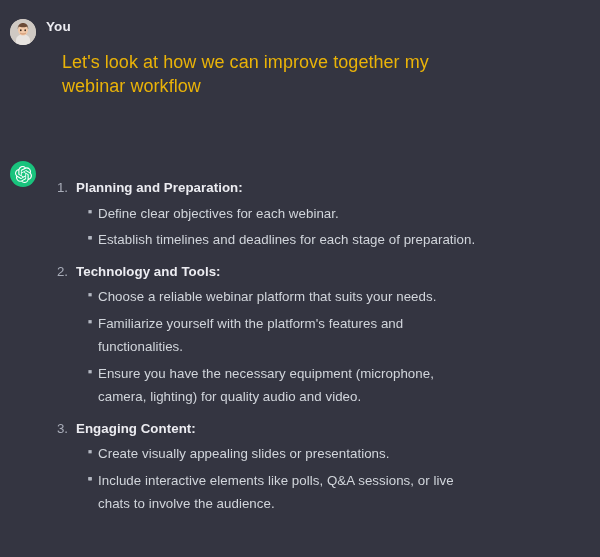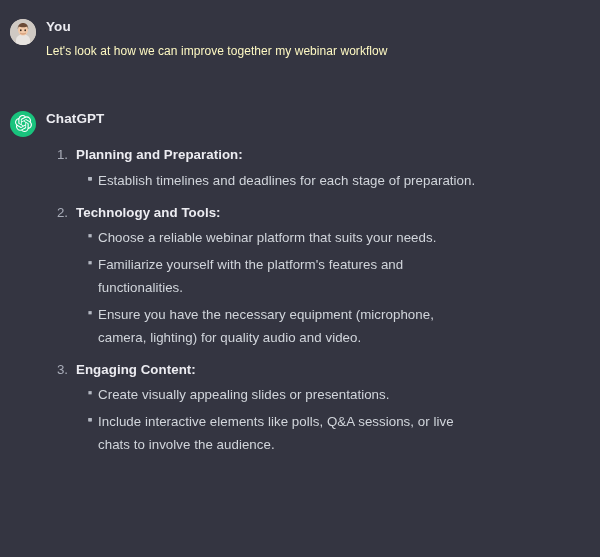--- a/index.html
+++ b/index.html
@@ -74,24 +74,24 @@
   .author {
     font-size: 13.5px;
     font-weight: bold;
     color: #ececf1;
     line-height: 17px;
     letter-spacing: 0.1px;
     margin-bottom: 5px;
   }
 
   .para {
-    font-size: 12px;
-    line-height: 23.5px;
-    color: #fef9c3;
-    margin: 0;
+    font-size: 18px;
+    line-height: 23.5px;
+    color: #eab308;
+    margin: 16px;
     letter-spacing: 0.05px;
   }
 
   
   ol.steps {
     margin: 16px 0 0 0;
     padding: 0 0 0 30px;
     list-style: none;
     counter-reset: stepnum;
   }
@@ -175,30 +175,30 @@
 
   <div class="message assistant">
     <div class="avatar-col">
       <span class="avatar gpt-avatar">
         <svg width="17" height="17" viewBox="0 0 24 24" aria-hidden="true">
           <path fill="#ffffff" d="M22.28 9.82a5.98 5.98 0 0 0-.52-4.91 6.05 6.05 0 0 0-6.51-2.9A6 6 0 0 0 4.98 4.19a5.98 5.98 0 0 0-3.997 2.9 6.05 6.05 0 0 0 .743 7.1 5.98 5.98 0 0 0 .51 4.91 6.05 6.05 0 0 0 6.52 2.9A5.98 5.98 0 0 0 13.26 24a6.05 6.05 0 0 0 5.77-4.21 5.99 5.99 0 0 0 3.997-2.9 6.06 6.06 0 0 0-.747-7.07zm-9.02 12.6a4.48 4.48 0 0 1-2.88-1.04l.14-.08 4.78-2.76a.79.79 0 0 0 .39-.68v-6.74l2.02 1.17a.07.07 0 0 1 .04.05v5.58a4.5 4.5 0 0 1-4.49 4.5zM3.6 18.52a4.47 4.47 0 0 1-.535-3.01l.142.085 4.783 2.76a.78.78 0 0 0 .78 0l5.843-3.37v2.332a.08.08 0 0 1-.03.06L9.74 20.18a4.5 4.5 0 0 1-6.14-1.65zM2.34 7.9a4.48 4.48 0 0 1 2.34-1.97v5.68a.77.77 0 0 0 .38.67l5.82 3.36-2.02 1.17a.08.08 0 0 1-.07 0L3.96 14.03A4.5 4.5 0 0 1 2.34 7.9zm16.6 3.86-5.84-3.39 2.02-1.16a.07.07 0 0 1 .07 0l4.83 2.79a4.49 4.49 0 0 1-.68 8.1v-5.68a.79.79 0 0 0-.4-.66zm2.01-3.02-.14-.09-4.77-2.78a.78.78 0 0 0-.79 0L9.41 9.25V6.92a.07.07 0 0 1 .03-.06l4.83-2.79a4.49 4.49 0 0 1 6.67 4.65zM8.31 12.86l-2.02-1.17a.08.08 0 0 1-.04-.06V6.06a4.49 4.49 0 0 1 7.37-3.45l-.14.08L8.7 5.45a.79.79 0 0 0-.39.68zm1.1-2.37 2.6-1.5 2.61 1.5v3l-2.6 1.5-2.61-1.5z"></path>
         </svg>
       </span>
     </div>
     <div class="body-col">
-      <div class="author">ChatGPT</div>
 
       <ol class="steps">
 
         <li>
           <span class="num">1.</span>
           <span class="step-title">Planning and Preparation:</span>
           <ul class="subs">
             <li>
               <span class="dot">▪</span>
+              <span>Define clear objectives for each webinar.</span>
             </li>
             <li>
               <span class="dot">▪</span>
             </li>
             <li>
               <span class="dot">▪</span>
               <span>Establish timelines and deadlines for each stage of preparation.</span>
             </li>
           </ul>
         </li>

